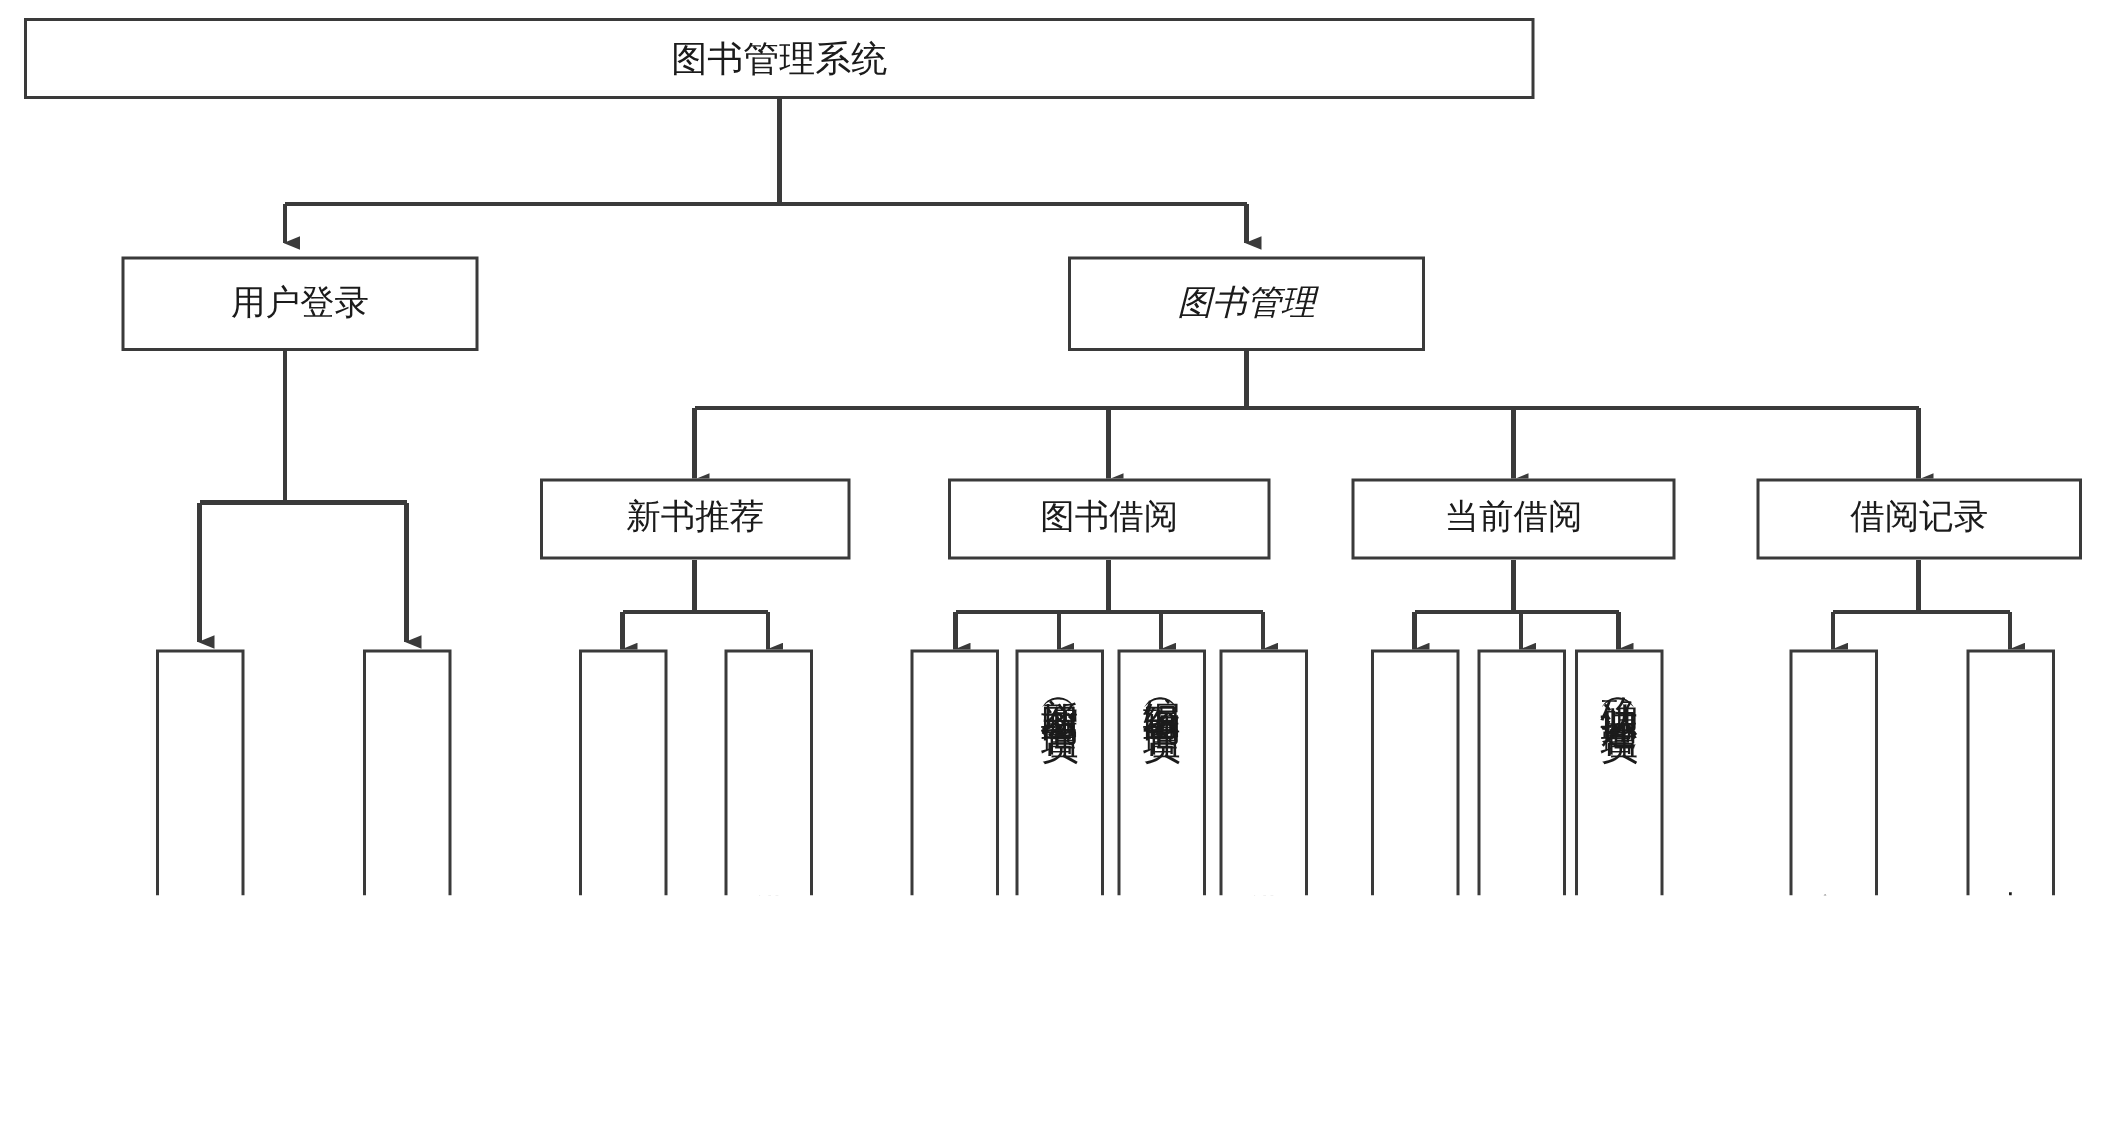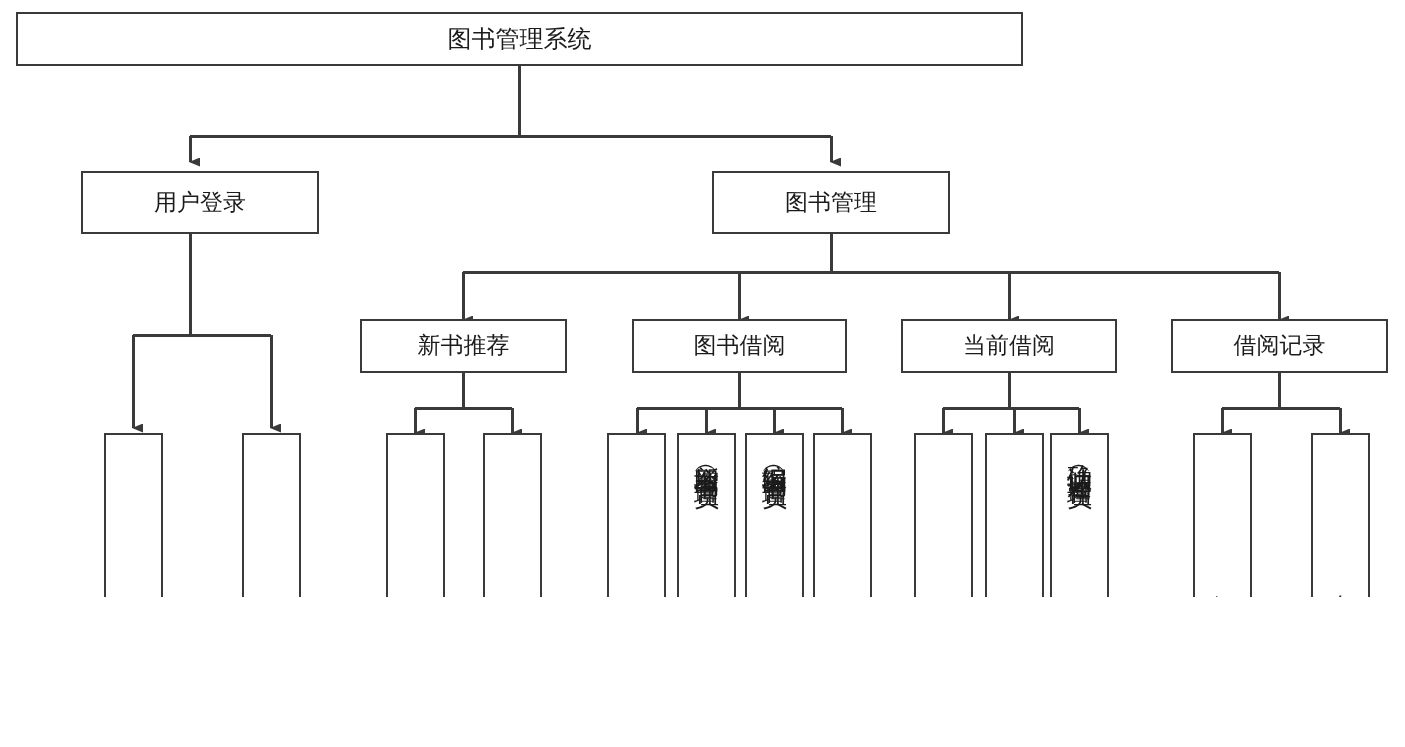--- a/index.html
+++ b/index.html
@@ -131,21 +131,21 @@
     </g>
   </svg>
 
   <div class="node root" style="left:16px; top:12px; width:1007px; height:54px;">
     <span>图书管理系统</span>
   </div>
 
   <div class="node h" style="left:81px; top:171px; width:238px; height:63px;">
     <span>用户登录</span>
   </div>
-  <div class="node h" style="left:712px; top:171px; width:238px; height:63px;">
+  <div class="node h" style="left:712px; top:171px; width:238px; height:63px;font-style:italic;">
     <span>图书管理</span>
   </div>
 
   <div class="node h" style="left:632px; top:319px; width:215px; height:54px;">
     <span>图书借阅</span>
   </div>
   <div class="node h" style="left:360px; top:319px; width:207px; height:54px;">
     <span>新书推荐</span>
   </div>
   <div class="node h" style="left:901px; top:319px; width:216px; height:54px;">

